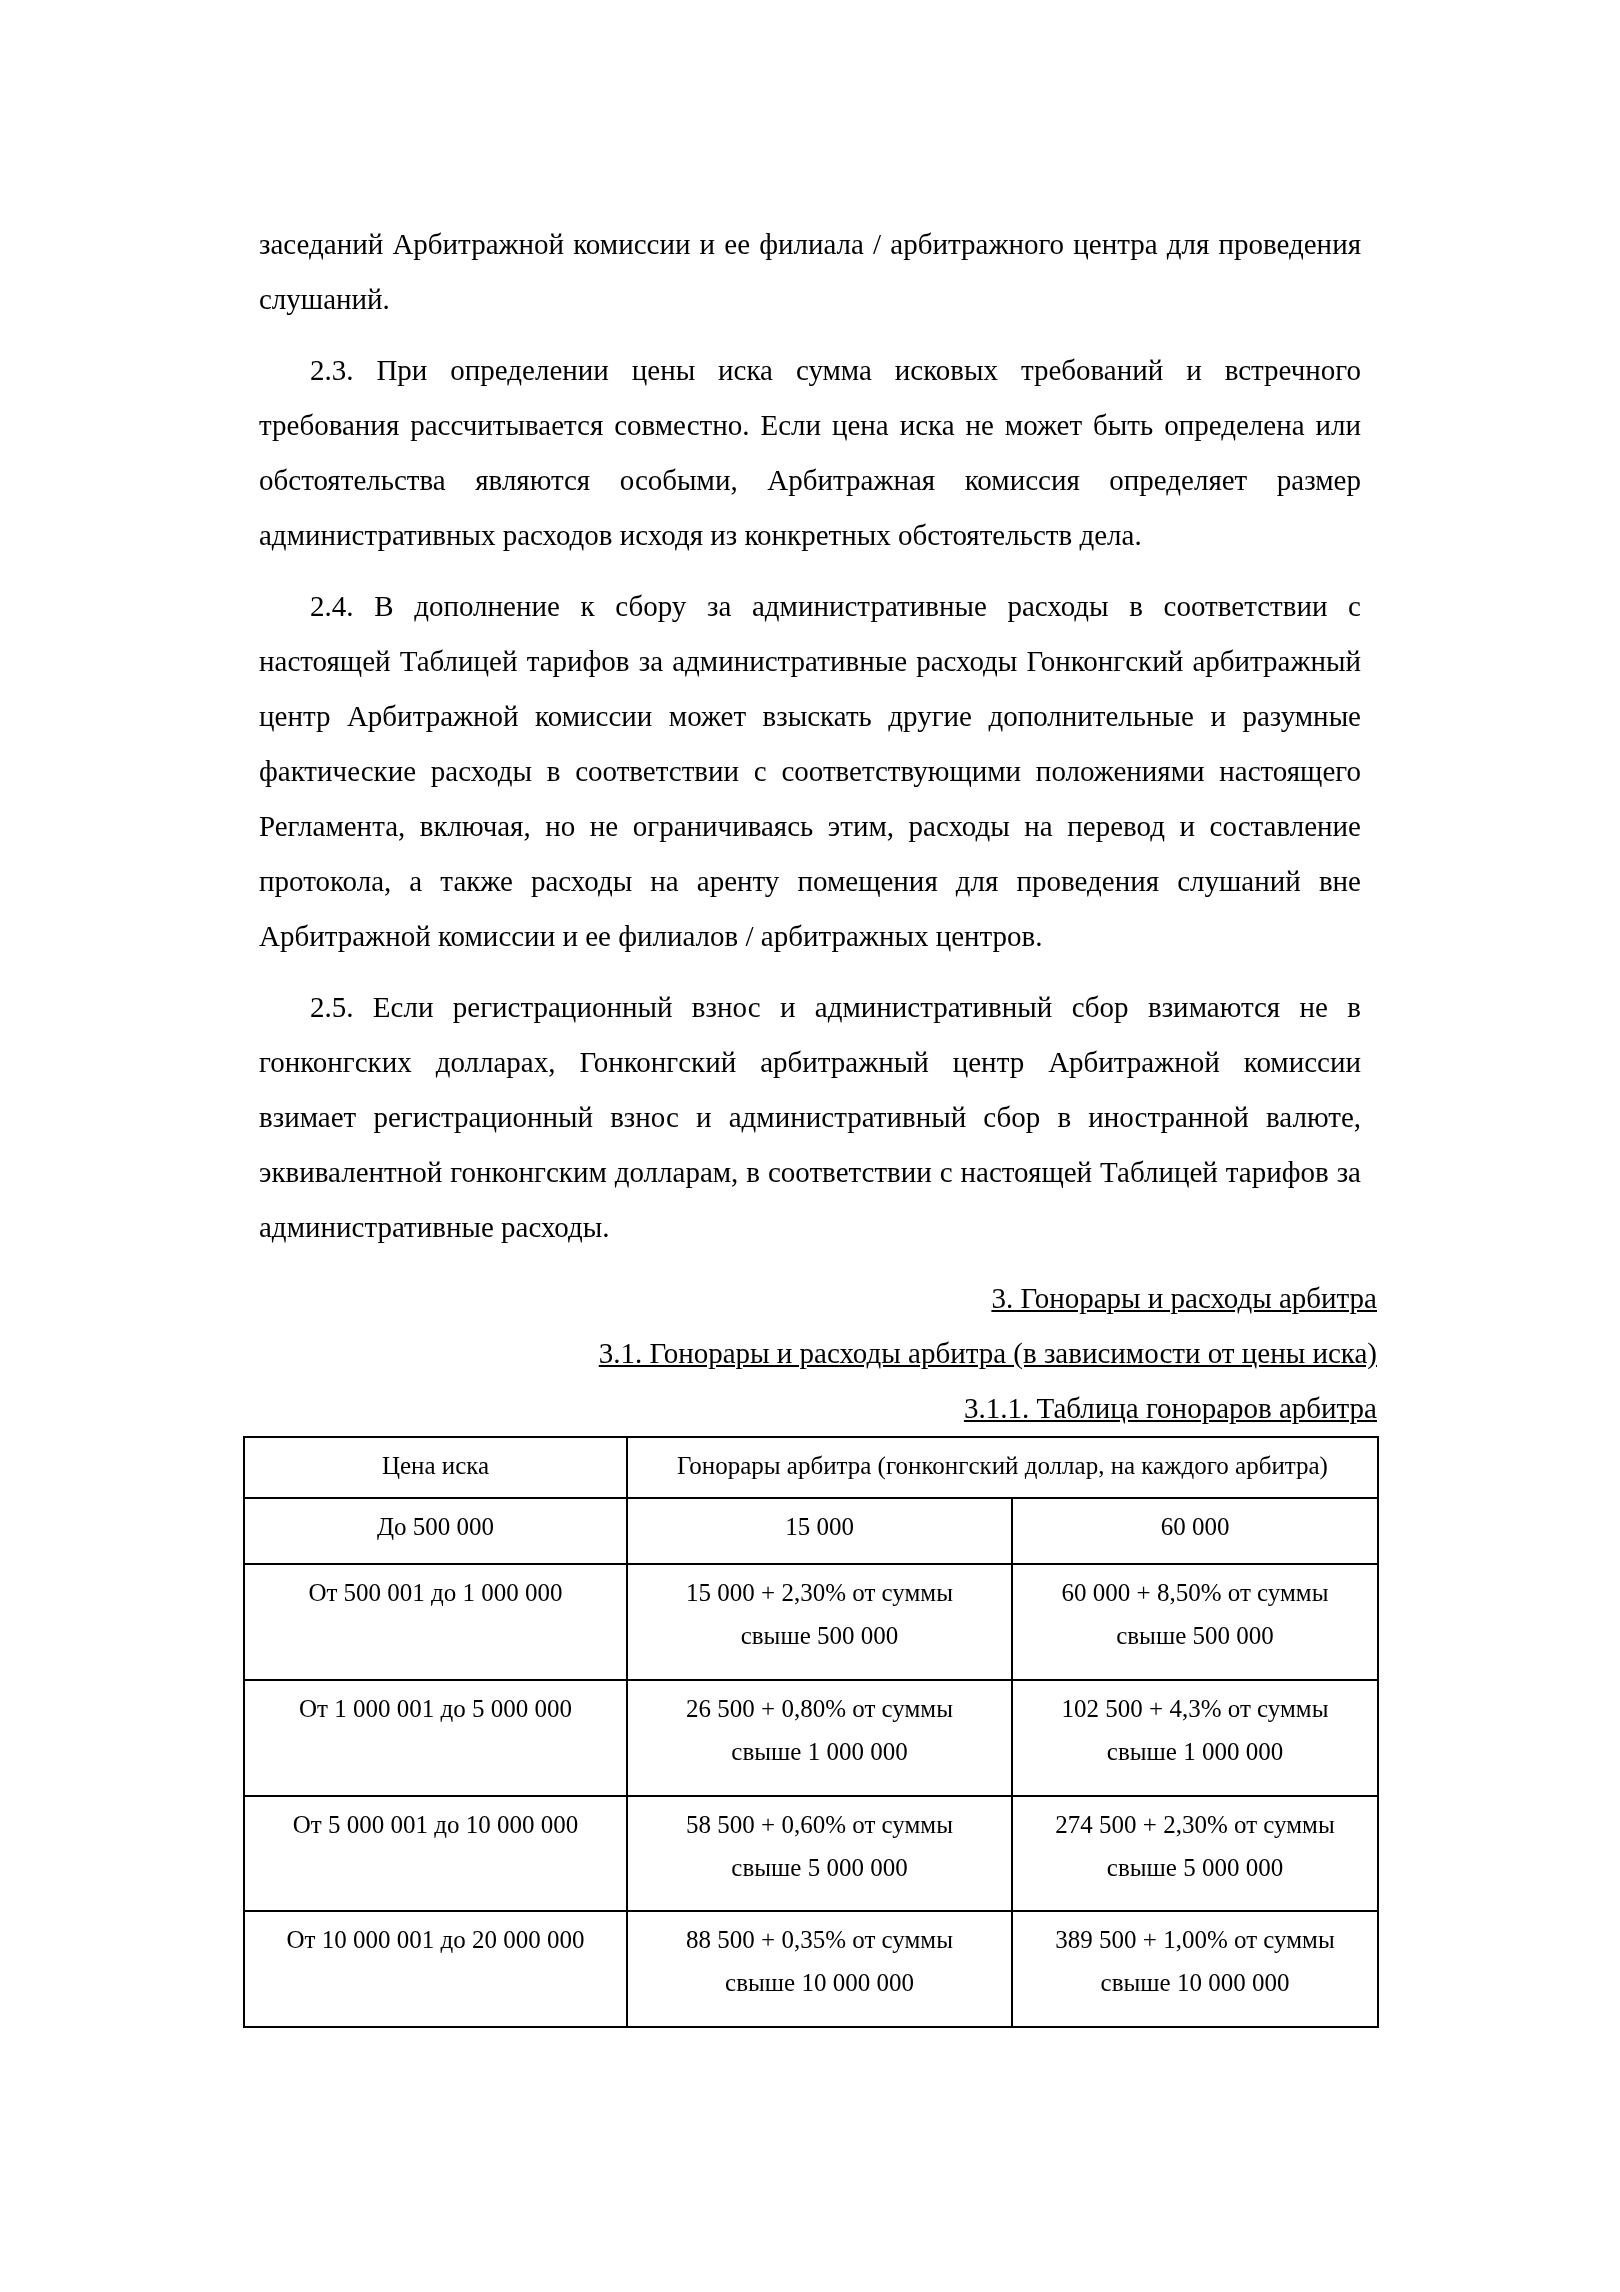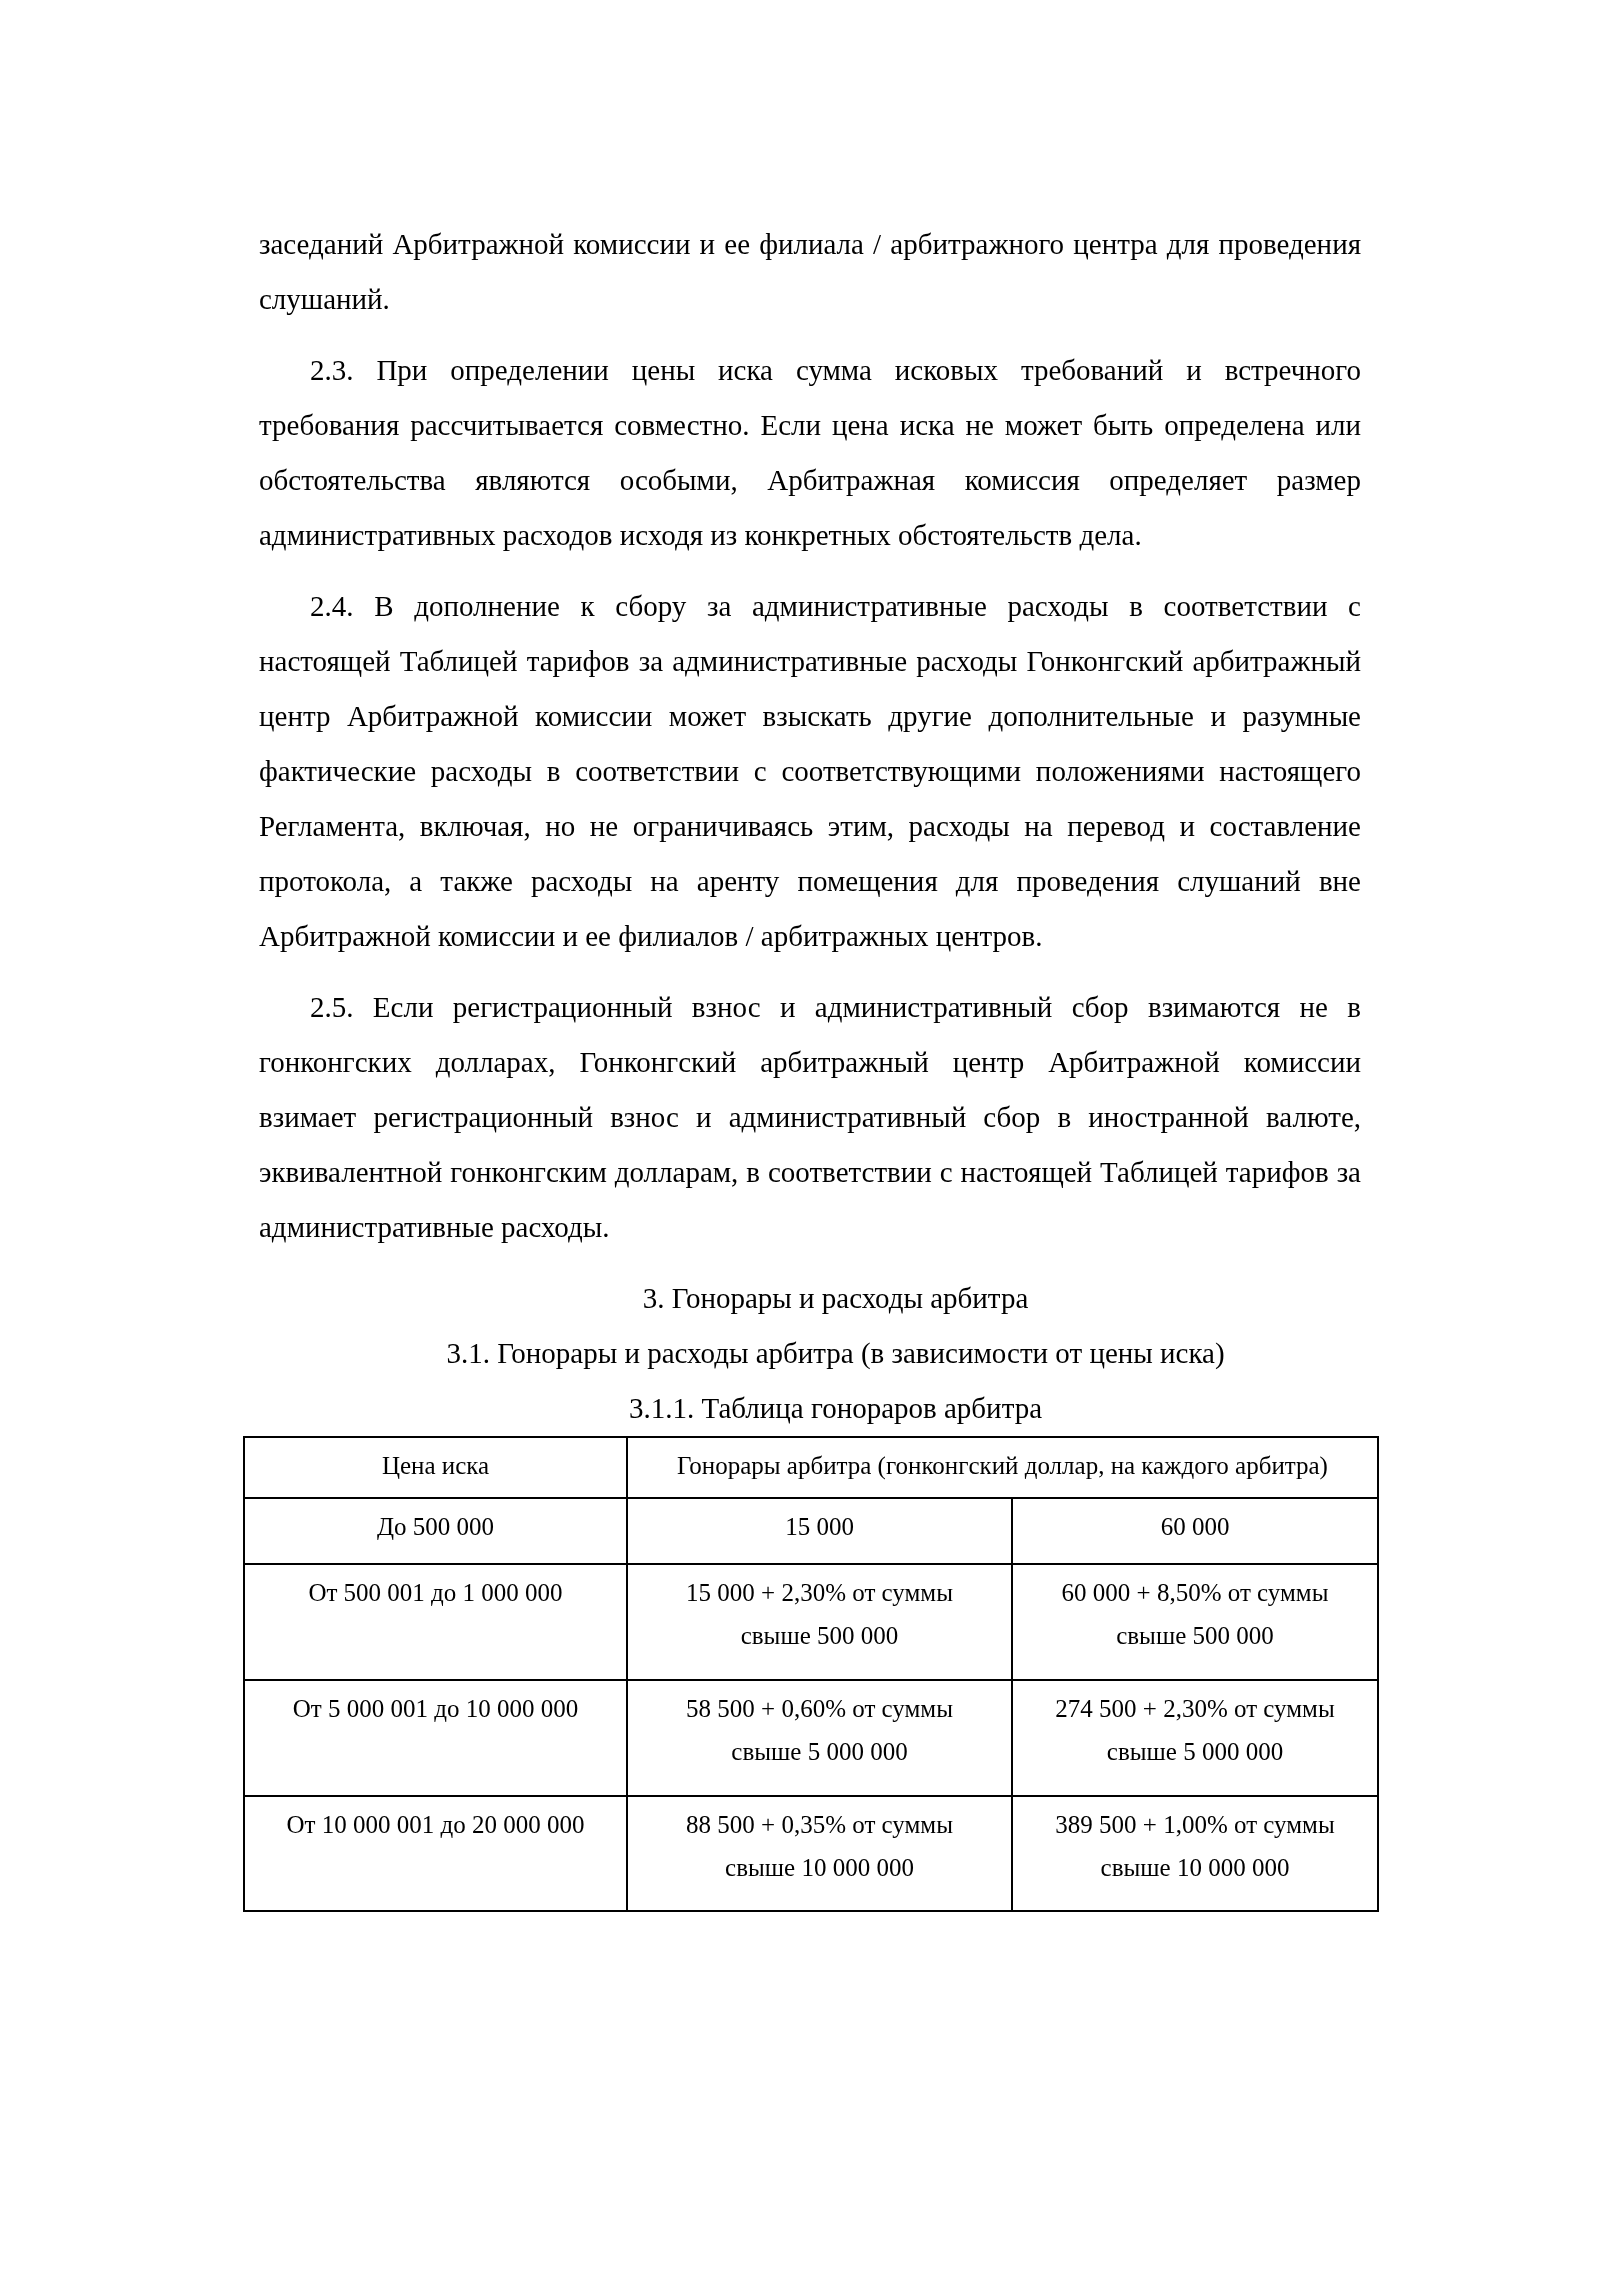--- a/index.html
+++ b/index.html
@@ -43,22 +43,23 @@
     text-indent: 51px;
   }
 
   
 
   
   p.heading {
     margin: 0;
     font-size: 29px;
     line-height: 55px;
-    text-align: center;
+    text-align: right;
     text-indent: 51px;
+    text-decoration: underline;
   }
 
   
   .fee-table-wrap {
   }
 
   table.fee-table {
     border-collapse: collapse;
     width: 1134px;
     table-layout: fixed;
@@ -144,20 +145,31 @@
             <td class="rowcell tall">
               <span class="cell-line">15 000 + 2,30% от суммы</span>
               <span class="cell-line">свыше 500 000</span>
             </td>
             <td class="rowcell tall">
               <span class="cell-line">60 000 + 8,50% от суммы</span>
               <span class="cell-line">свыше 500 000</span>
             </td>
           </tr>
 
+          <tr>
+            <td class="rowcell tall">От 1 000 001 до 5 000 000</td>
+            <td class="rowcell tall">
+              <span class="cell-line">26 500 + 0,80% от суммы</span>
+              <span class="cell-line">свыше 1 000 000</span>
+            </td>
+            <td class="rowcell tall">
+              <span class="cell-line">102 500 + 4,3% от суммы</span>
+              <span class="cell-line">свыше 1 000 000</span>
+            </td>
+          </tr>
 
           <tr>
             <td class="rowcell tall">От 5 000 001 до 10 000 000</td>
             <td class="rowcell tall">
               <span class="cell-line">58 500 + 0,60% от суммы</span>
               <span class="cell-line">свыше 5 000 000</span>
             </td>
             <td class="rowcell tall">
               <span class="cell-line">274 500 + 2,30% от суммы</span>
               <span class="cell-line">свыше 5 000 000</span>

